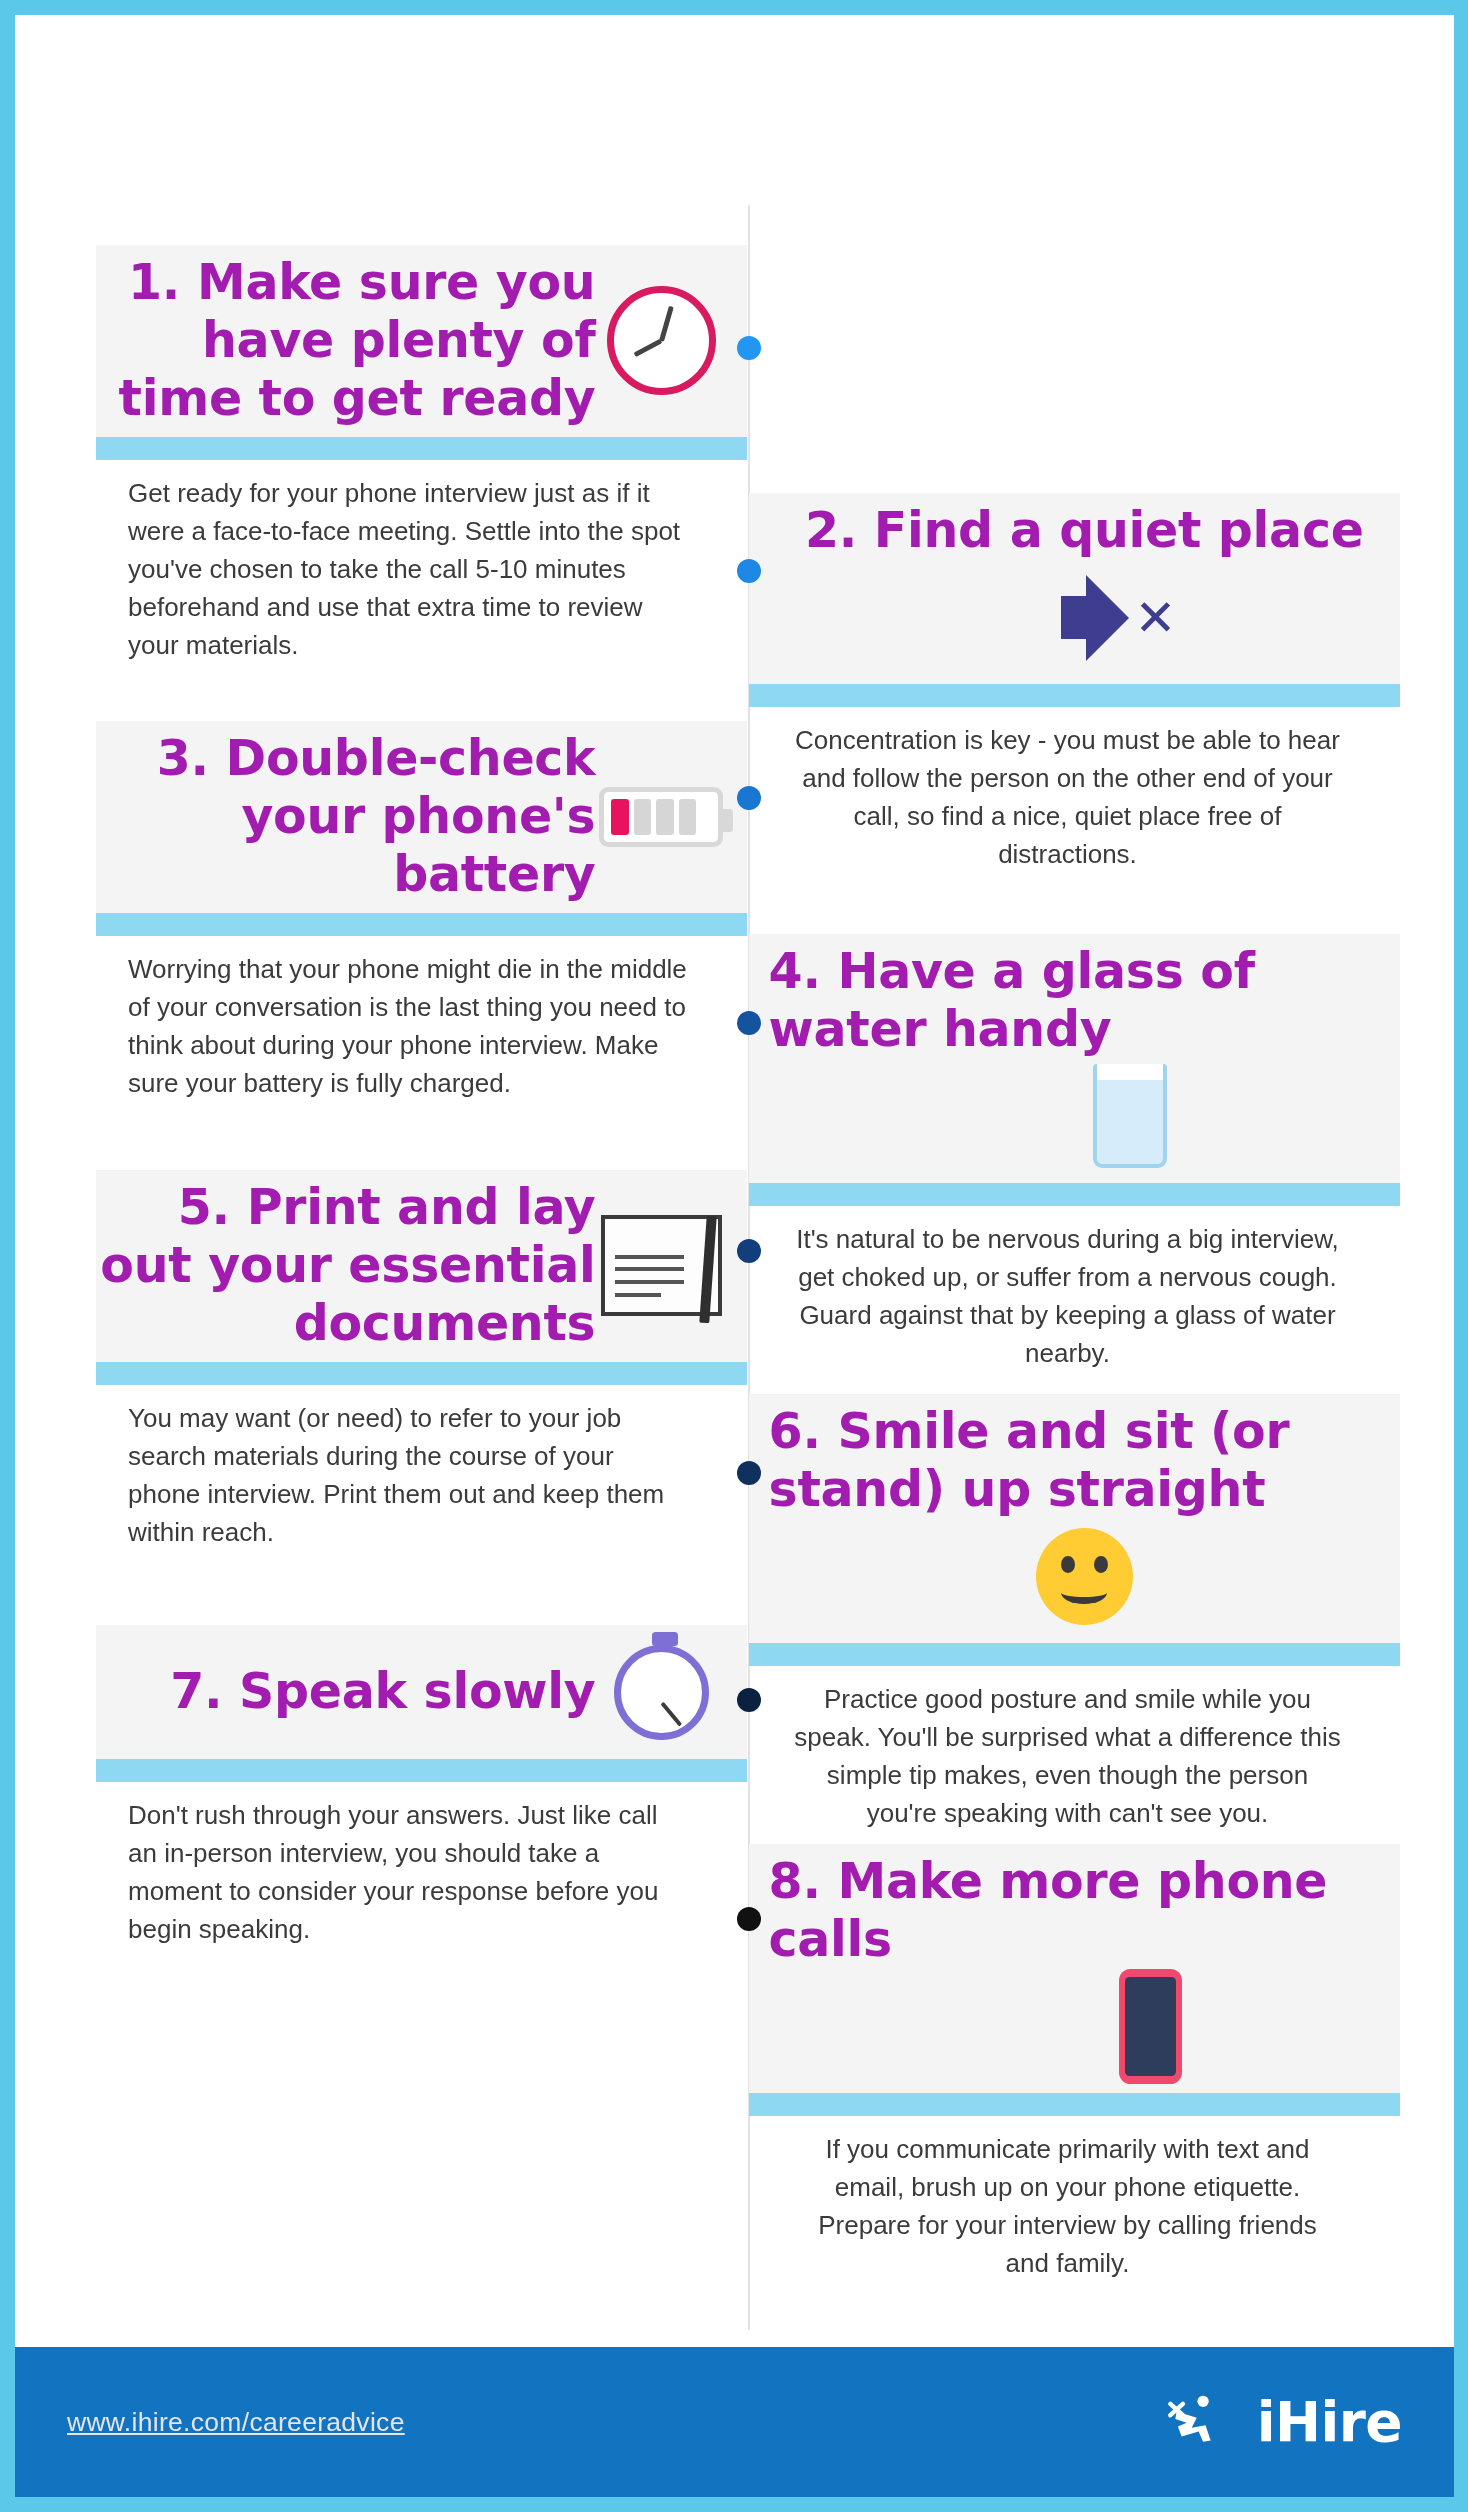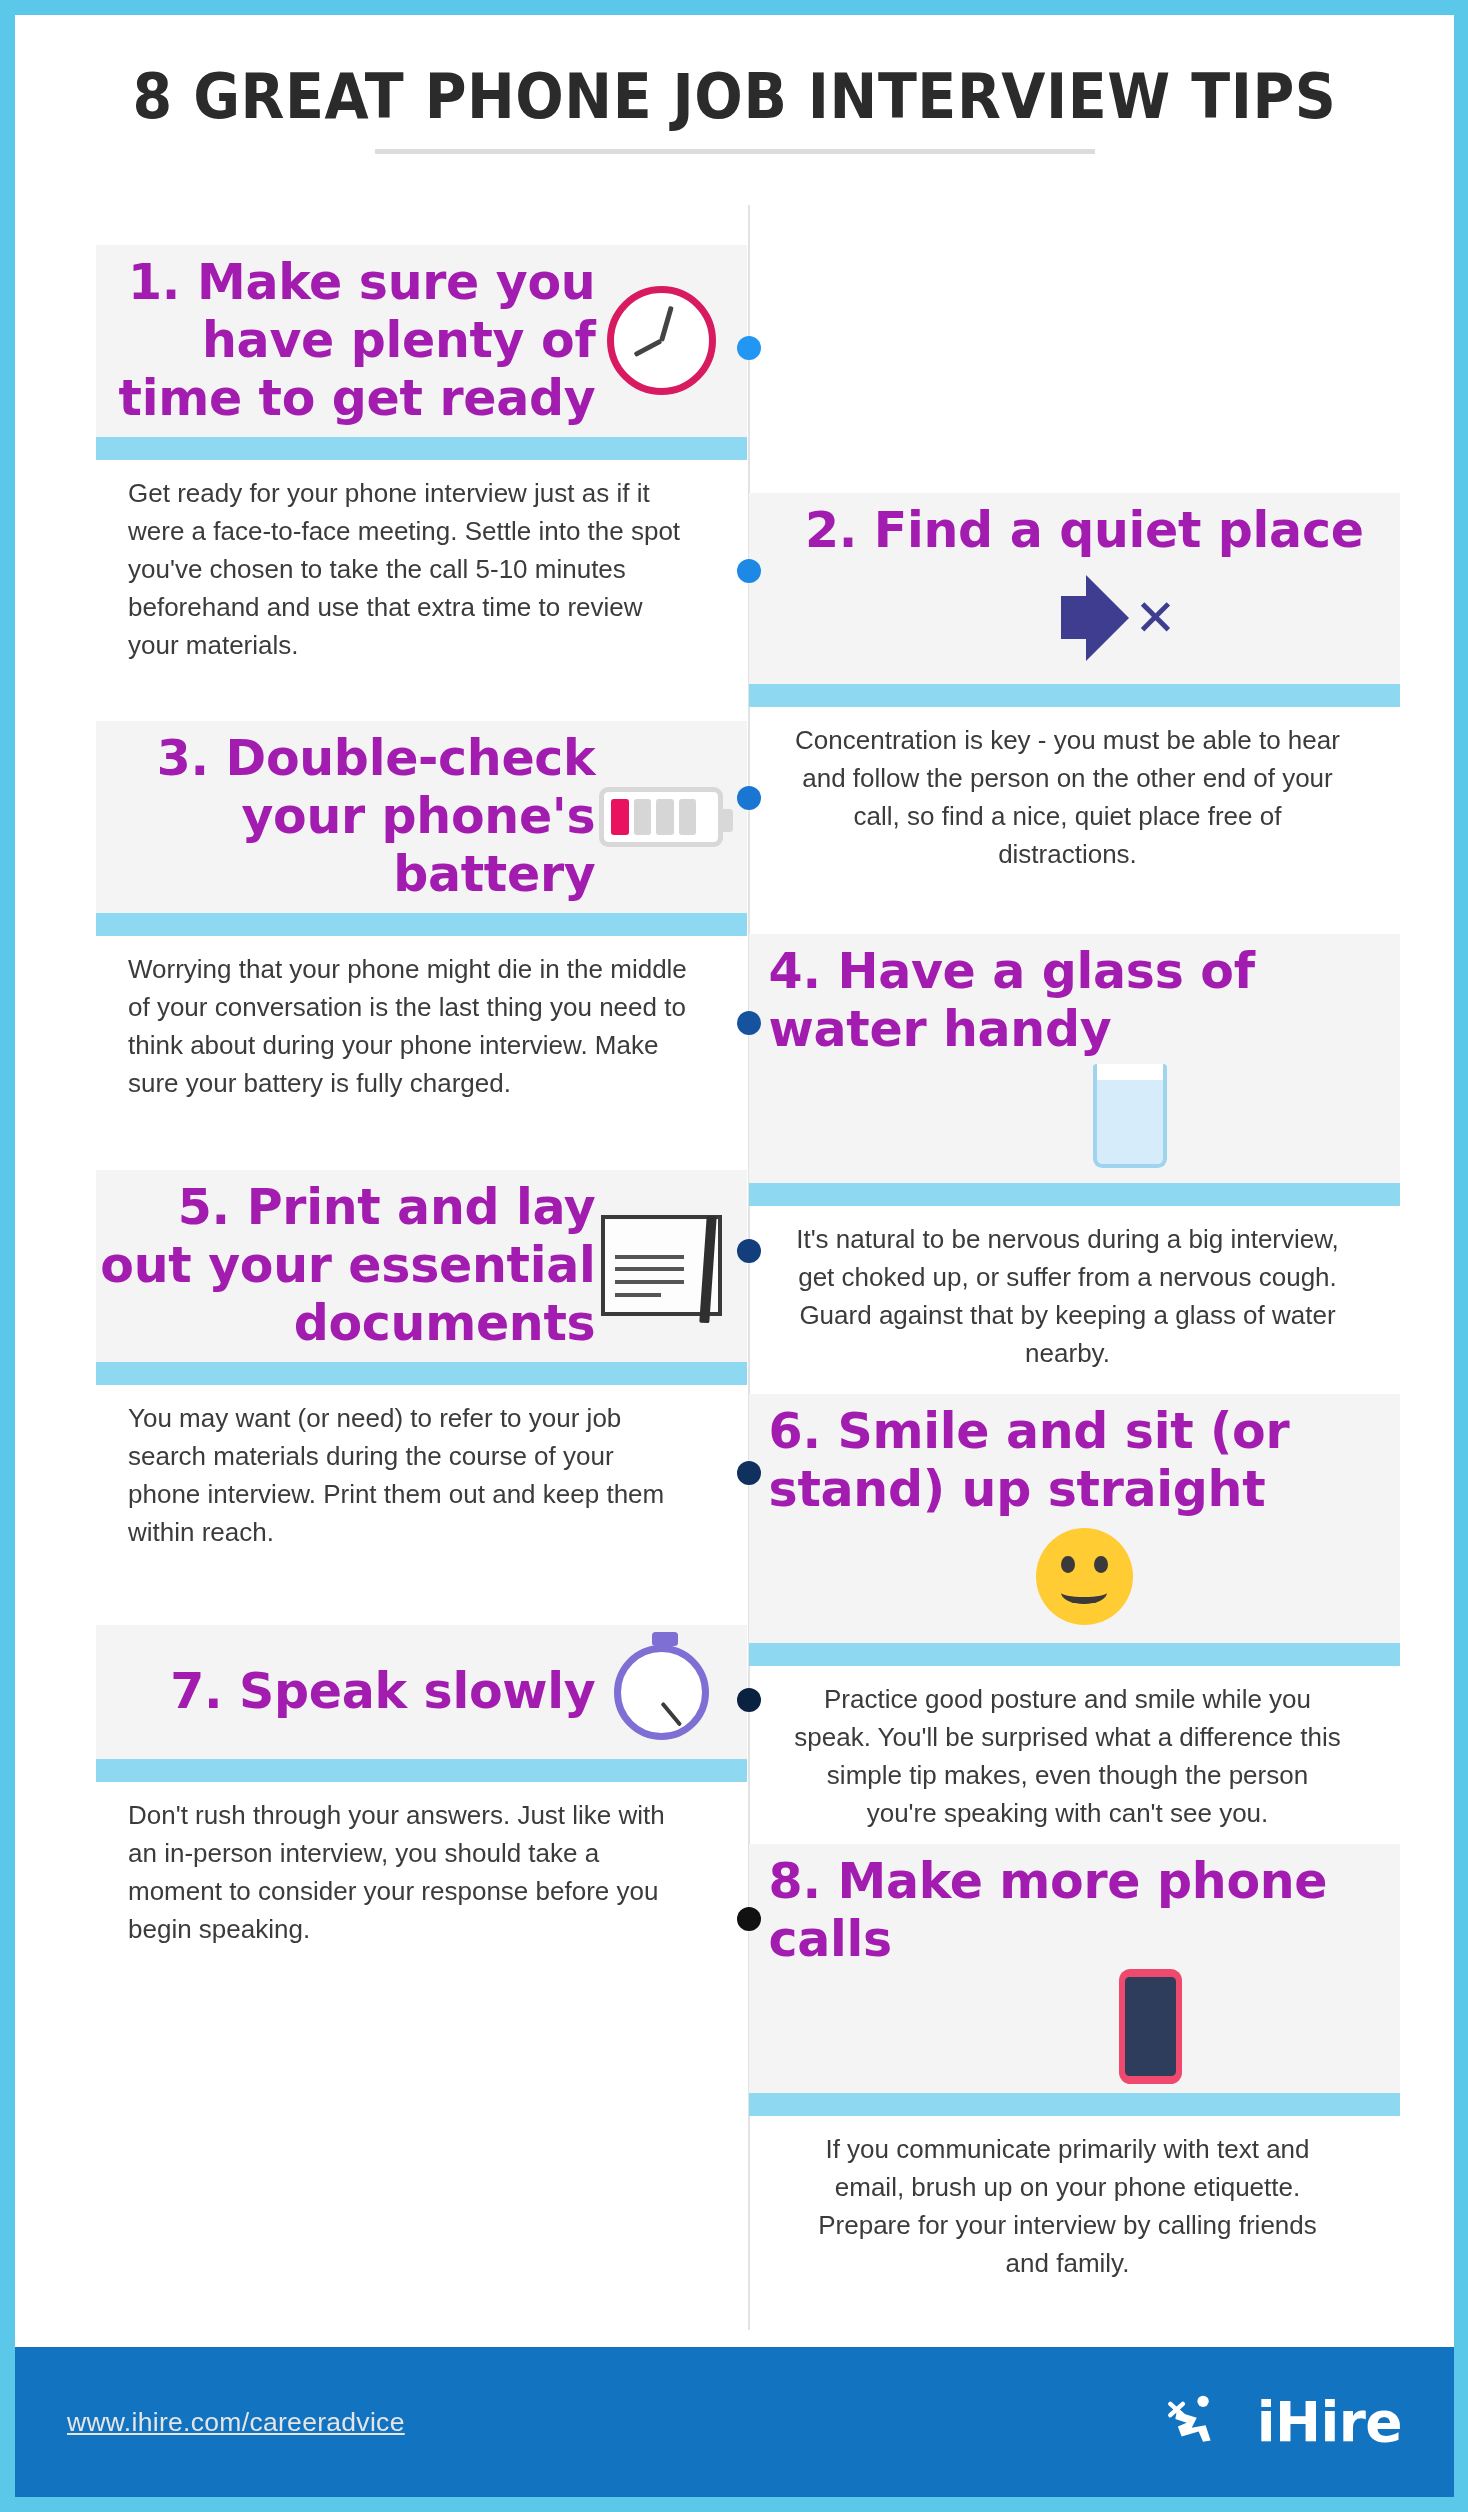--- a/index.html
+++ b/index.html
@@ -242,24 +242,20 @@
   .phone .screen {
     width: 100%; height: 100%; background: #2e3d5c; border-radius: 4.6px;
   }
 </style>
 </head>
 <body>
 
 <div class="page">
  <div class="inner">
 
-  <div class="title-wrap">
-    <div class="title">8 Great Phone Job Interview Tips</div>
-    <div class="title-rule"></div>
-  </div>
 
   <div class="timeline"></div>
 
   <div class="card left" style="top:230px;">
     <div class="head">
       <div class="head-text">1. Make sure you have plenty of time to get ready</div>
       <div class="icon-box">
         <div class="clock"></div>
       </div>
     </div>
@@ -348,21 +344,21 @@
   <div class="dot" style="top:1446px;background:#10305d;"></div>
 
   <div class="card left" style="top:1610px;">
     <div class="head">
       <div class="head-text">7. Speak slowly</div>
       <div class="icon-box">
         <div class="stopwatch"></div>
       </div>
     </div>
     <div class="underbar"></div>
-    <div class="body-text">Don't rush through your answers. Just like with an in-person interview, you should take a moment to consider your response before you begin speaking.</div>
+    <div class="body-text">Don't rush through your answers. Just like call an in-person interview, you should take a moment to consider your response before you begin speaking.</div>
   </div>
   <div class="dot" style="top:1673px;background:#0b2140;"></div>
 
   <div class="card right" style="top:1829px;">
     <div class="head">
       <div class="head-text">8. Make more phone calls</div>
       <div class="icon-box" style="margin-left:132px;">
         <div class="phone">
               <div class="screen"></div>
             </div>

